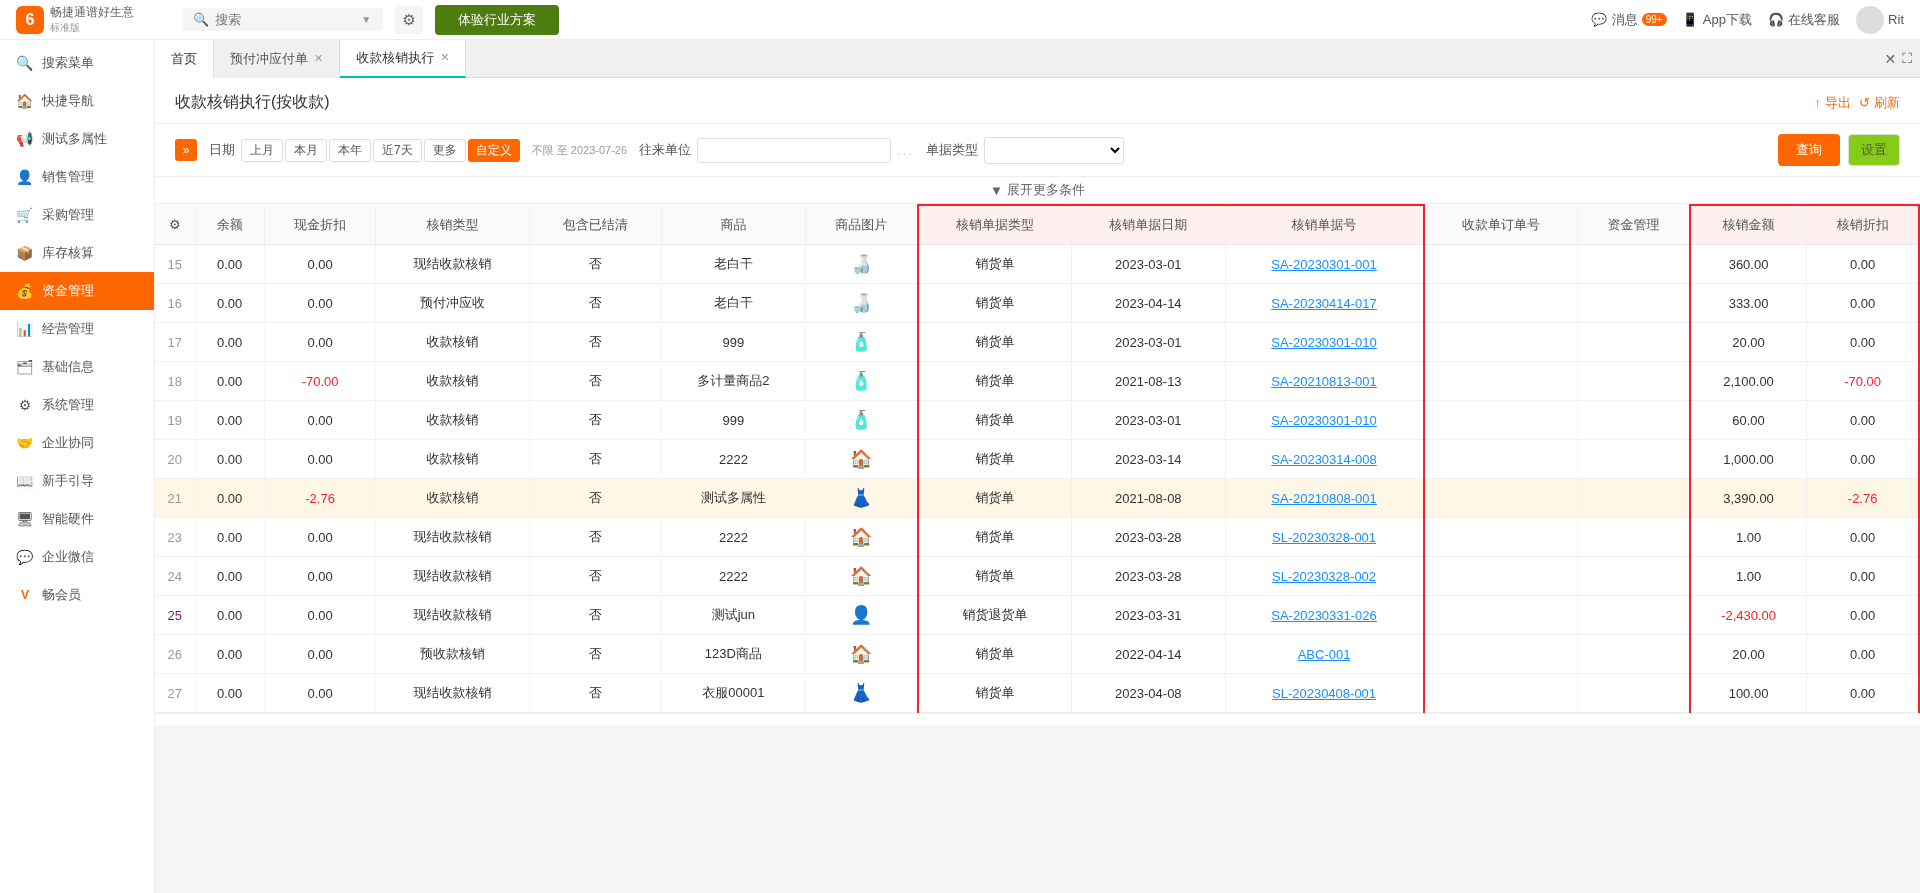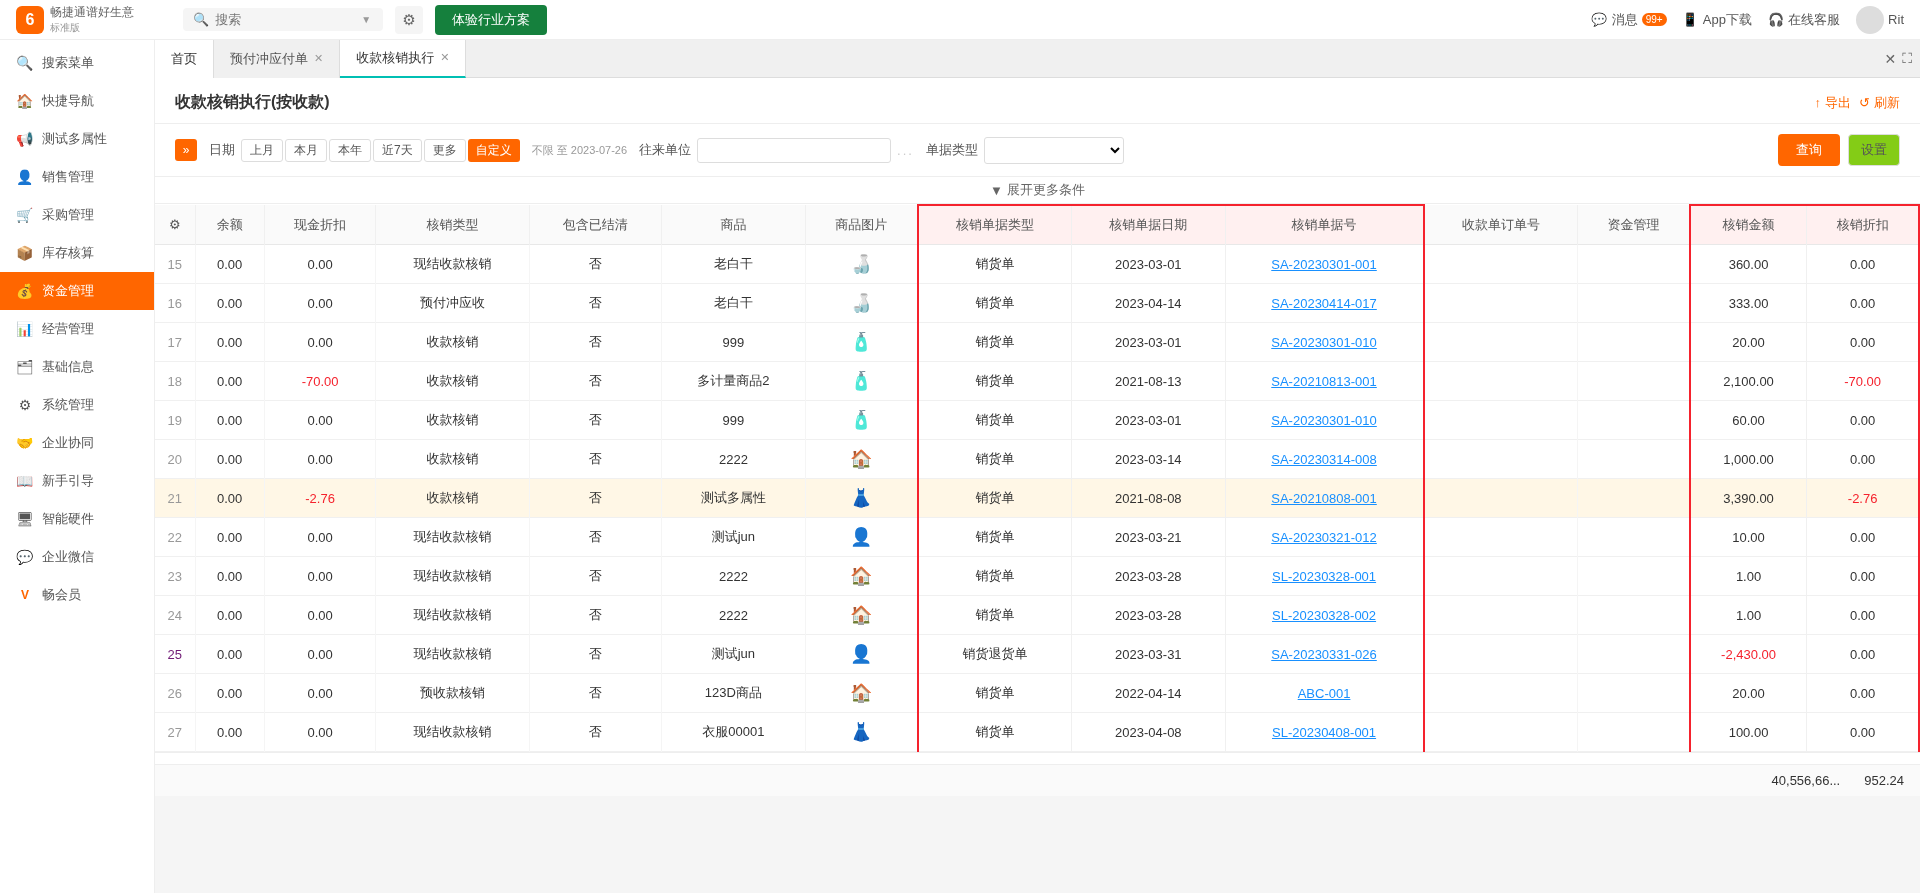--- a/index.html
+++ b/index.html
@@ -8,21 +8,21 @@
     
     .top-bar { display: flex; align-items: center; height: 40px; background: #fff; border-bottom: 1px solid #eee; padding: 0 16px; gap: 12px; }
     .top-bar-logo { display: flex; align-items: center; gap: 6px; width: 155px; }
     .logo-icon { width: 28px; height: 28px; background: #f60; border-radius: 6px; display: flex; align-items: center; justify-content: center; color: #fff; font-weight: bold; font-size: 16px; }
     .logo-text { font-size: 12px; color: #666; }
     .logo-badge { font-size: 10px; color: #999; }
     .search-area { display: flex; align-items: center; background: #f5f5f5; border-radius: 4px; padding: 4px 10px; gap: 6px; min-width: 200px; }
     .search-area input { border: none; background: transparent; outline: none; font-size: 13px; width: 140px; color: #999; }
     .dropdown-arrow { color: #999; font-size: 10px; cursor: pointer; }
     .gear-btn { width: 28px; height: 28px; background: #f5f5f5; border-radius: 4px; display: flex; align-items: center; justify-content: center; cursor: pointer; color: #666; font-size: 15px; }
-    .trial-btn { background: #15803d; color: #fff; border: none; border-radius: 4px; padding: 6px 17px; cursor: pointer; font-size: 13px; }
+    .trial-btn { background: #4d7c0f; color: #fff; border: none; border-radius: 4px; padding: 6px 23px; cursor: pointer; font-size: 13px; }
     .top-right { display: flex; align-items: center; gap: 16px; margin-left: auto; }
     .top-right-item { display: flex; align-items: center; gap: 4px; cursor: pointer; color: #555; font-size: 13px; }
     .badge-red { background: #f60; color: #fff; border-radius: 8px; font-size: 10px; padding: 1px 4px; }
     .user-avatar { width: 28px; height: 28px; background: #ddd; border-radius: 50%; }
 
     
     .layout { display: flex; height: calc(893px - 40px); }
     .sidebar { width: 155px; background: #fff; border-right: 1px solid #eee; display: flex; flex-direction: column; padding-top: 4px; }
     .sidebar-item { display: flex; align-items: center; gap: 8px; padding: 10px 16px; cursor: pointer; color: #555; border-radius: 0; }
     .sidebar-item.active { background: #f60; color: #fff; border-radius: 0; }
@@ -37,21 +37,21 @@
     .tab-item { display: flex; align-items: center; gap: 6px; padding: 0 16px; height: 38px; background: #f0f0f0; cursor: pointer; color: #555; border-right: 1px solid #ddd; font-size: 13px; }
     .tab-item.home { background: #fff; color: #333; }
     .tab-item.active { background: #fff; color: #333; border-bottom: 2px solid #00bfb3; }
     .tab-close { color: #999; font-size: 11px; cursor: pointer; }
     .tab-bar-actions { margin-left: auto; display: flex; align-items: center; padding-right: 8px; gap: 6px; }
     .tab-action-btn { color: #666; cursor: pointer; font-size: 14px; }
 
     
     .content { flex: 1; overflow: auto; background: #f5f5f5; padding: 0; }
     .page-header { background: #fff; padding: 14px 20px 10px; border-bottom: 1px solid #eee; display: flex; align-items: center; justify-content: space-between; }
-    .page-title { font-size: 16px; font-weight: bold; color: #333; }
+    .page-title { font-size: 16px; font-weight: normal; color: #333; }
     .page-actions { display: flex; gap: 8px; }
     .action-btn { display: flex; align-items: center; gap: 4px; color: #f60; cursor: pointer; font-size: 13px; }
 
     
     .filter-bar { background: #fff; padding: 10px 20px; border-bottom: 1px solid #eee; display: flex; align-items: center; gap: 12px; flex-wrap: wrap; }
     .expand-btn { background: #f60; color: #fff; border: none; border-radius: 3px; width: 22px; height: 22px; cursor: pointer; font-size: 12px; display: flex; align-items: center; justify-content: center; }
     .filter-group { display: flex; align-items: center; gap: 6px; }
     .filter-label { color: #555; font-size: 13px; }
     .filter-date-btns { display: flex; gap: 2px; }
     .date-btn { padding: 2px 8px; border: 1px solid #ddd; border-radius: 3px; cursor: pointer; background: #fff; font-size: 12px; color: #555; }
@@ -399,36 +399,20 @@
       <td style="font-size:18px;">👗</td>
       <td style="border-left:2px solid #f5222d; border-right:1px solid #f0f0f0; ">销货单</td>
       <td style="border-right:1px solid #f0f0f0; ">2021-08-08</td>
       <td class="link" style="border-right:2px solid #f5222d; ">SA-20210808-001</td>
       <td></td>
       <td></td>
       <td class="" style="border-left:2px solid #f5222d; border-right:1px solid #f0f0f0; ">3,390.00</td>
       <td class="negative" style="border-right:2px solid #f5222d; ">-2.76</td>
     </tr>
                 <tr>
-      <td style="color:#999;">22</td>
-      <td>0.00</td>
-      <td class="">0.00</td>
-      <td>现结收款核销</td>
-      <td>否</td>
-      <td>测试jun</td>
-      <td style="font-size:18px;">👤</td>
-      <td style="border-left:2px solid #f5222d; border-right:1px solid #f0f0f0; ">销货单</td>
-      <td style="border-right:1px solid #f0f0f0; ">2023-03-21</td>
-      <td class="link" style="border-right:2px solid #f5222d; ">SA-20230321-012</td>
-      <td></td>
-      <td></td>
-      <td class="" style="border-left:2px solid #f5222d; border-right:1px solid #f0f0f0; ">10.00</td>
-      <td class="" style="border-right:2px solid #f5222d; ">0.00</td>
-    </tr>
-                <tr>
       <td style="color:#999;">23</td>
       <td>0.00</td>
       <td class="">0.00</td>
       <td>现结收款核销</td>
       <td>否</td>
       <td>2222</td>
       <td style="font-size:18px;">🏠</td>
       <td style="border-left:2px solid #f5222d; border-right:1px solid #f0f0f0; ">销货单</td>
       <td style="border-right:1px solid #f0f0f0; ">2023-03-28</td>
       <td class="link" style="border-right:2px solid #f5222d; ">SL-20230328-001</td>
@@ -500,20 +484,16 @@
       <td></td>
       <td class="" style="border-left:2px solid #f5222d; border-right:1px solid #f0f0f0; ">100.00</td>
       <td class="" style="border-right:2px solid #f5222d; ">0.00</td>
     </tr>
               </tbody>
           </table>
         </div>
 
         <div class="scroll-bar-area"></div>
 
-        <div class="table-footer">
-          <span class="footer-total">40,556,66...</span>
-          <span class="footer-total">952.24</span>
-        </div>
       </div>
     </div>
   </div>
 </div>
 
 </body></html>

